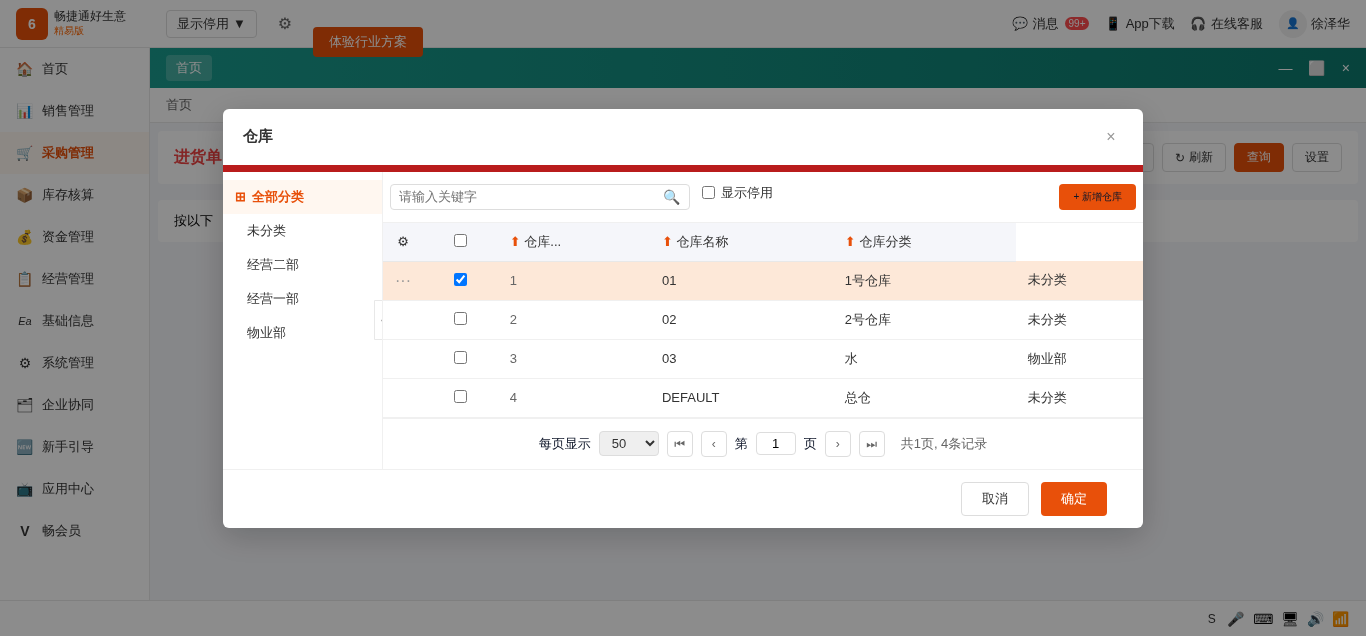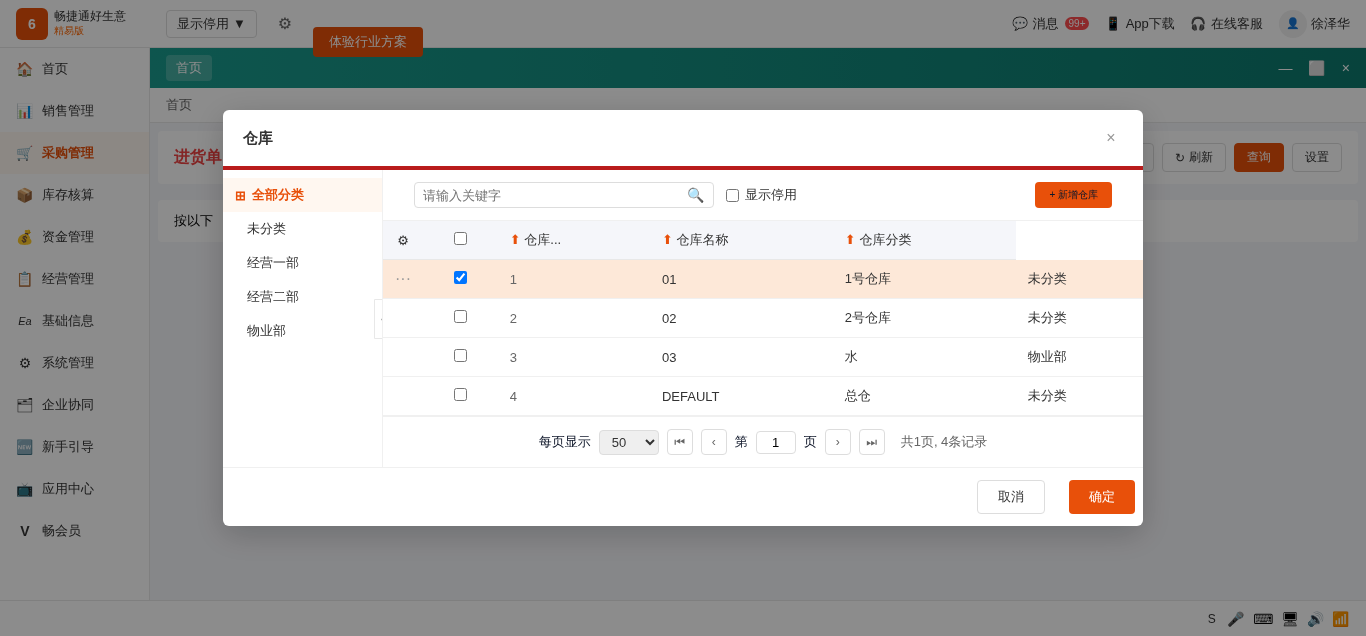--- a/index.html
+++ b/index.html
@@ -141,21 +141,21 @@
       background: #fff;
       border-radius: 6px;
       width: 920px;
       max-height: 620px;
       display: flex;
       flex-direction: column;
       box-shadow: 0 8px 32px rgba(0,0,0,0.2);
     }
     .modal-header {
       padding: 16px 20px;
-      border-bottom: 4px solid #b91c1c;
+      border-bottom: 7px solid #b91c1c;
       display: flex; justify-content: space-between; align-items: center;
     }
     .modal-title { font-size: 15px; font-weight: bold; color: #333; }
     .modal-close {
       cursor: pointer; color: #999; font-size: 16px;
       width: 24px; height: 24px; display: flex; align-items: center; justify-content: center;
     }
     .modal-body {
       display: flex; flex: 1; overflow: hidden;
     }
@@ -186,22 +186,22 @@
       border-radius: 0 10px 10px 0;
       display: flex; align-items: center; justify-content: center;
       cursor: pointer; color: #999; font-size: 12px; z-index: 1;
     }
 
     
     .modal-right {
       flex: 1; display: flex; flex-direction: column; overflow: hidden;
     }
     .modal-toolbar {
-      padding: 12px 31px;
-      display: flex; align-items: center; gap: 12px;
+      padding: 12px 7px;
+      display: flex; align-items: flex-start; gap: 12px;
       border-bottom: 1px solid #f0f0f0;
     }
     .search-input-wrap {
       display: flex; align-items: center;
       border: 1px solid #ddd; border-radius: 4px;
       padding: 4px 8px; gap: 6px; background: #fff; flex: 1; max-width: 300px;
     }
     .search-input-wrap input {
       border: none; outline: none; font-size: 13px; width: 100%; color: #333;
     }
@@ -259,23 +259,23 @@
       color: #666; font-size: 12px;
     }
     .page-input {
       border: 1px solid #ddd; border-radius: 4px;
       padding: 3px 8px; width: 40px; text-align: center; font-size: 13px;
     }
     .page-info { color: #666; margin-left: 8px; }
 
     
     .modal-footer {
-      padding: 12px 8px;
+      padding: 12px 36px;
       border-top: 1px solid #f0f0f0;
-      display: flex; justify-content: flex-end; gap: 24px;
+      display: flex; justify-content: flex-end; gap: 12px;
     }
     .cancel-btn {
       padding: 7px 20px; border: 1px solid #ddd; background: #fff;
       border-radius: 4px; cursor: pointer; font-size: 13px; color: #333;
     }
     .confirm-btn {
       padding: 7px 20px; background: #e8500a; color: #fff;
       border: none; border-radius: 4px; cursor: pointer; font-size: 13px;
     }
 
@@ -433,22 +433,22 @@
     </div>
 
     <div class="modal-body">
 
       <div class="category-panel">
         <div class="category-header">
           <span>⊞</span>
           <span>全部分类</span>
         </div>
         <div class="category-item">未分类</div>
+        <div class="category-item">经营二部</div>
         <div class="category-item">经营一部</div>
-        <div class="category-item">经营二部</div>
         <div class="category-item">物业部</div>
         <div class="collapse-btn">«</div>
       </div>
 
       <div class="modal-right">
 
         <div class="modal-toolbar">
           <div class="search-input-wrap">
             <input type="text" placeholder="请输入关键字" style="">
             <span class="search-icon">🔍</span>

